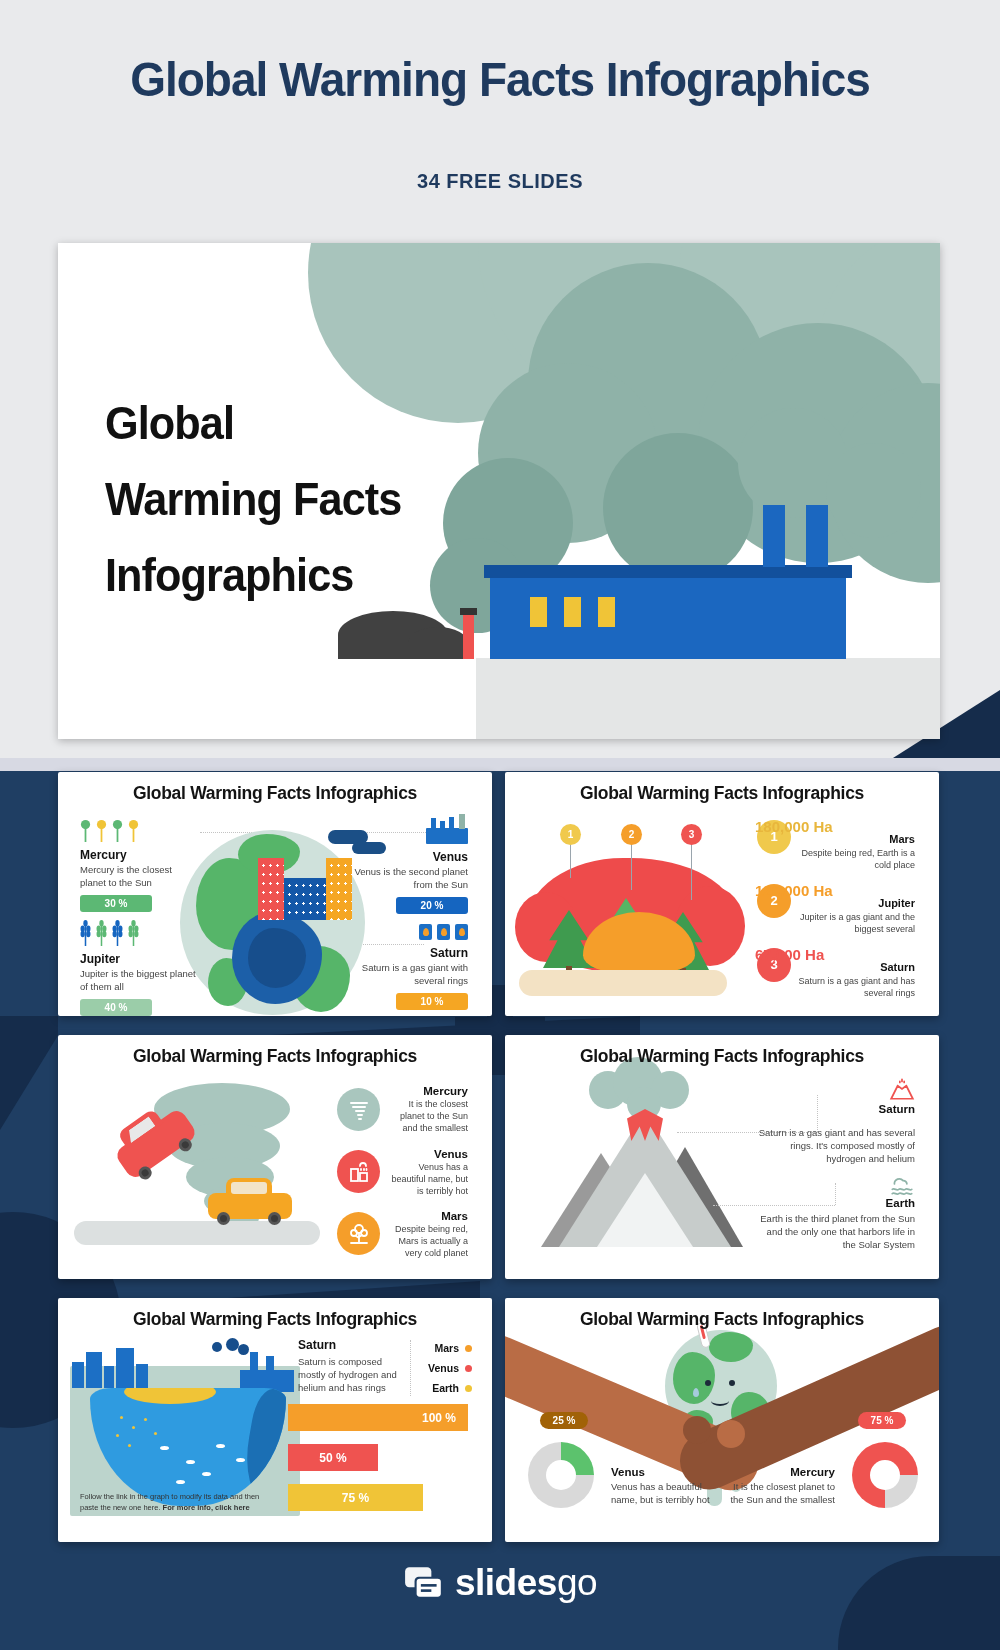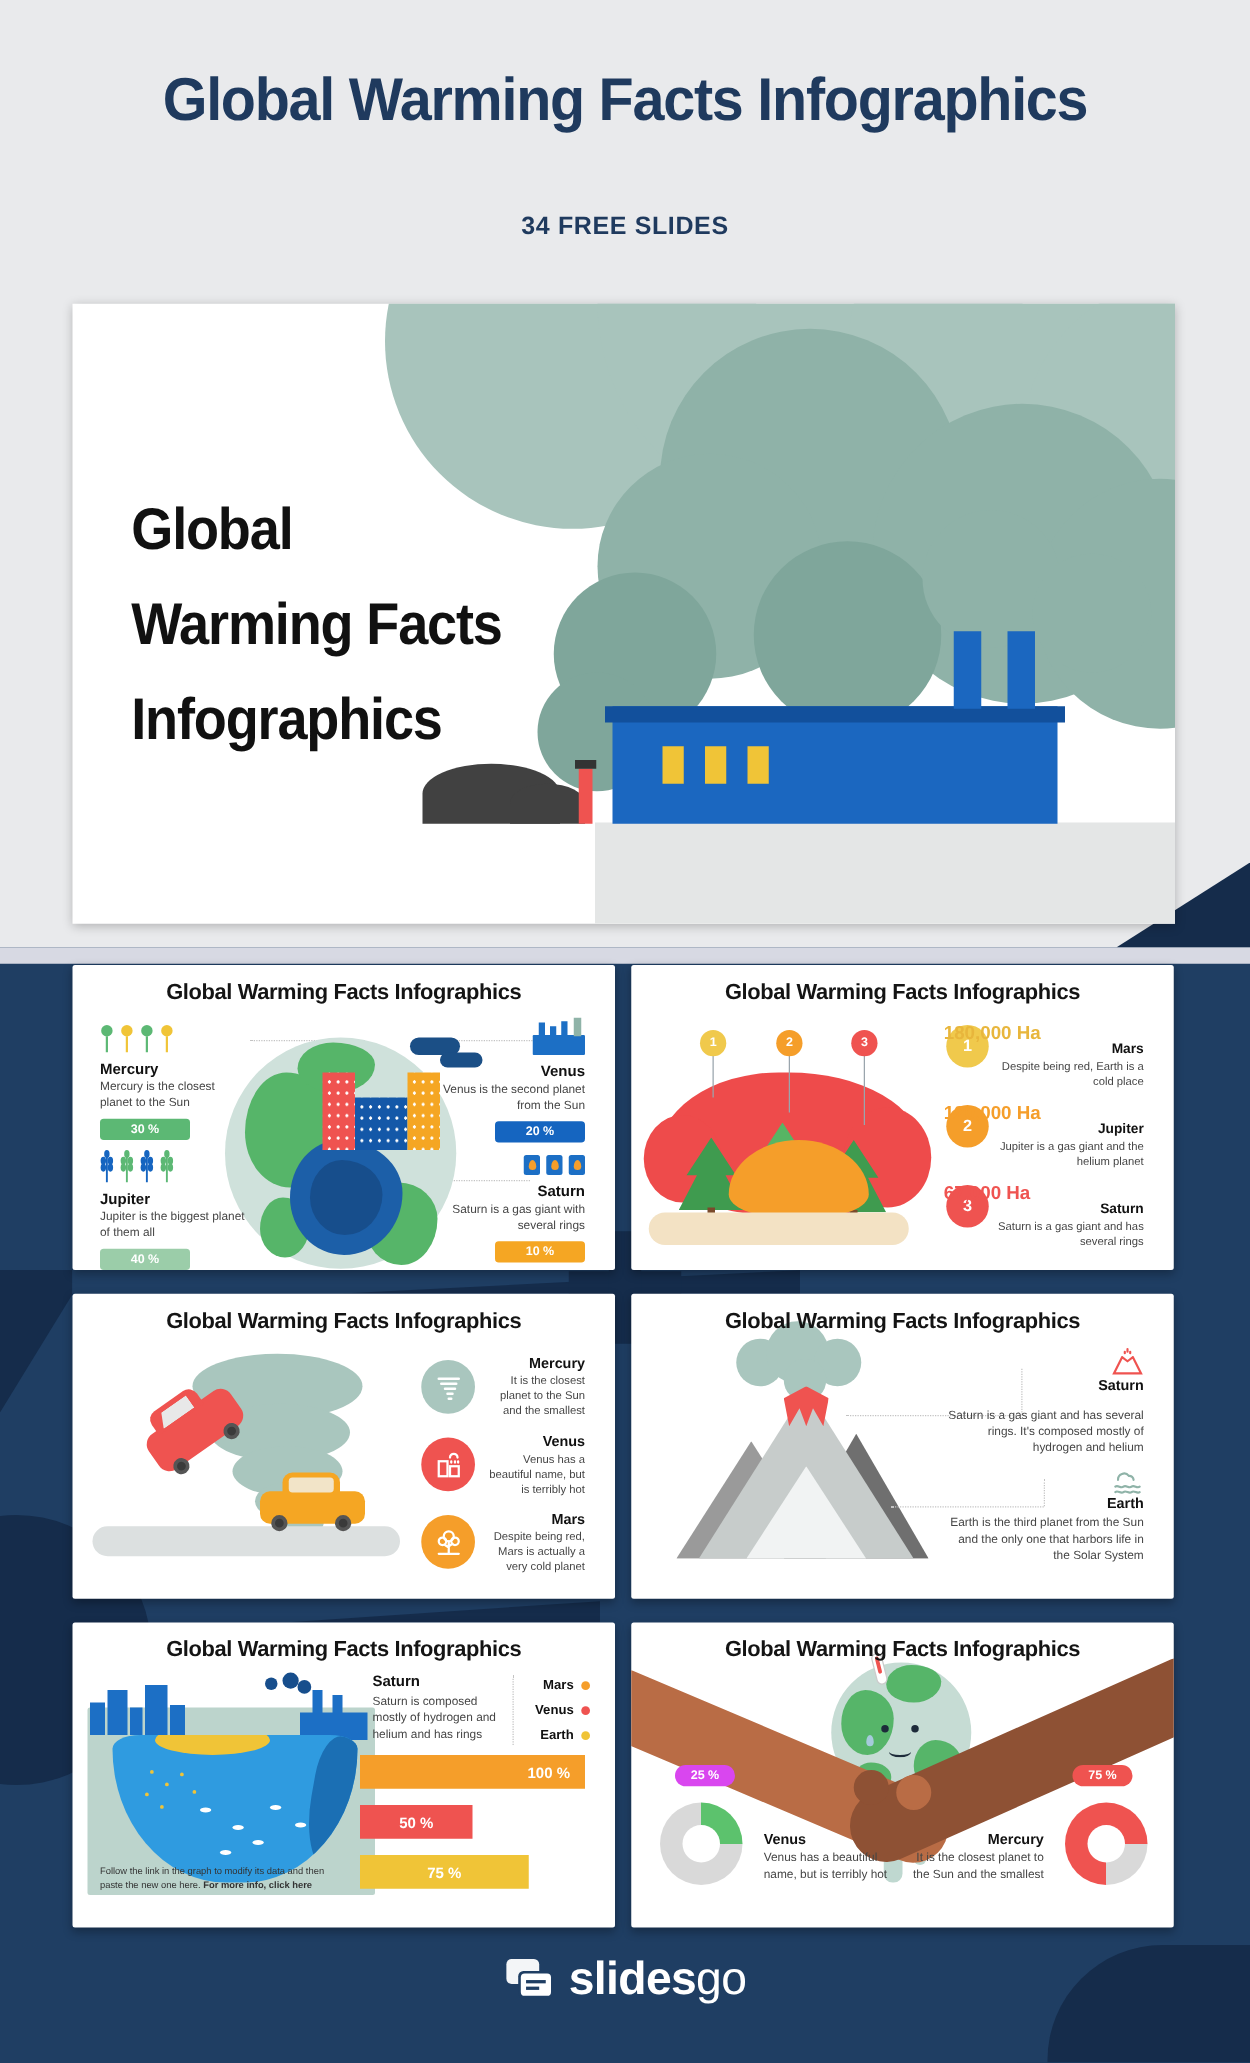--- a/index.html
+++ b/index.html
@@ -325,21 +325,21 @@
     <div class="trunk" style="left:175px;top:196px"></div>
     <div class="flame-in"></div>
     <div class="fire-base"></div>
     <div class="bigdot c-yellow" style="top:48px">1</div>
     <div class="ha-val" style="top:46px;color:#E8B63C">180,000 Ha</div>
     <div class="ha-name" style="top:61px">Mars</div>
     <div class="ha-desc" style="top:76px">Despite being red, Earth is a cold place</div>
     <div class="bigdot c-orange" style="top:112px">2</div>
     <div class="ha-val" style="top:110px;color:#F59E2A">120,000 Ha</div>
     <div class="ha-name" style="top:125px">Jupiter</div>
-    <div class="ha-desc" style="top:140px">Jupiter is a gas giant and the helium planet</div>
+    <div class="ha-desc" style="top:140px">Jupiter is a gas giant and the biggest several</div>
     <div class="bigdot c-red" style="top:176px">3</div>
     <div class="ha-val" style="top:174px;color:#EF5350">67,000 Ha</div>
     <div class="ha-name" style="top:189px">Saturn</div>
     <div class="ha-desc" style="top:204px">Saturn is a gas giant and has several rings</div>
   </div>
 
   <div class="slide" style="left:58px;top:1035px">
     <div class="s-title">Global Warming Facts Infographics</div>
     <div class="torn" style="left:96px;top:48px;width:136px;height:52px"></div>
     <div class="torn" style="left:110px;top:88px;width:112px;height:46px"></div>
@@ -482,21 +482,21 @@
       <div class="thermo"></div>
       <div class="eye" style="left:40px;top:50px"></div>
       <div class="eye" style="left:64px;top:50px"></div>
       <div class="frown"></div>
       <div class="tear"></div>
     </div>
     <div class="arm arm-l"></div>
     <div class="arm arm-r"></div>
     <div class="hand" style="left:212px;top:122px;width:28px;height:28px;background:#B96C45"></div>
     <div class="hand" style="left:178px;top:118px;width:28px;height:28px;background:#8E5134"></div>
-    <div class="pill" style="left:35px;top:114px;background:#d946ef">25 %</div>
+    <div class="pill" style="left:35px;top:114px;background:#a16207">25 %</div>
     <div class="donut" style="left: 23px; top: 144px; background: conic-gradient(rgb(92, 194, 109) 0deg, rgb(92, 194, 109) 25%, rgb(217, 217, 217) 25%, rgb(217, 217, 217) 100%);"></div>
     <div class="h-name" style="left:106px;top:168px">Venus</div>
     <div class="h-desc" style="left:106px;top:183px;width:105px">Venus has a beautiful name, but is terribly hot</div>
     <div class="pill" style="left:353px;top:114px;background:#EF5350">75 %</div>
     <div class="donut" style="left: 347px; top: 144px; background: conic-gradient(from 180deg, rgb(239, 83, 80) 0deg, rgb(239, 83, 80) 75%, rgb(217, 217, 217) 75%, rgb(217, 217, 217) 100%);"></div>
     <div class="h-name" style="left:210px;top:168px;width:120px;text-align:right">Mercury</div>
     <div class="h-desc" style="left:225px;top:183px;width:105px;text-align:right">It is the closest planet to the Sun and the smallest</div>
   </div>
 
   <div class="brand">

